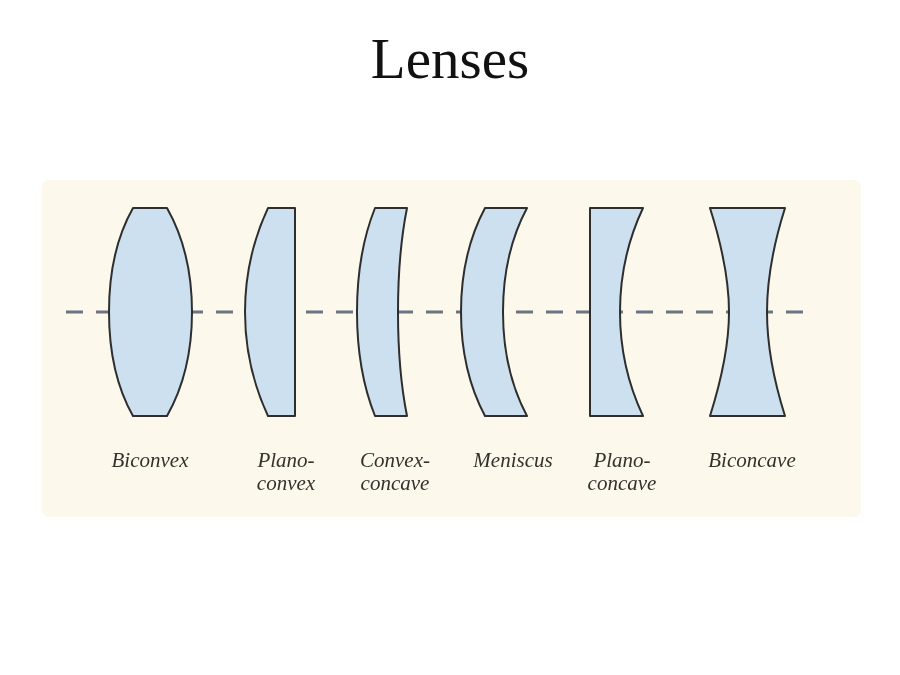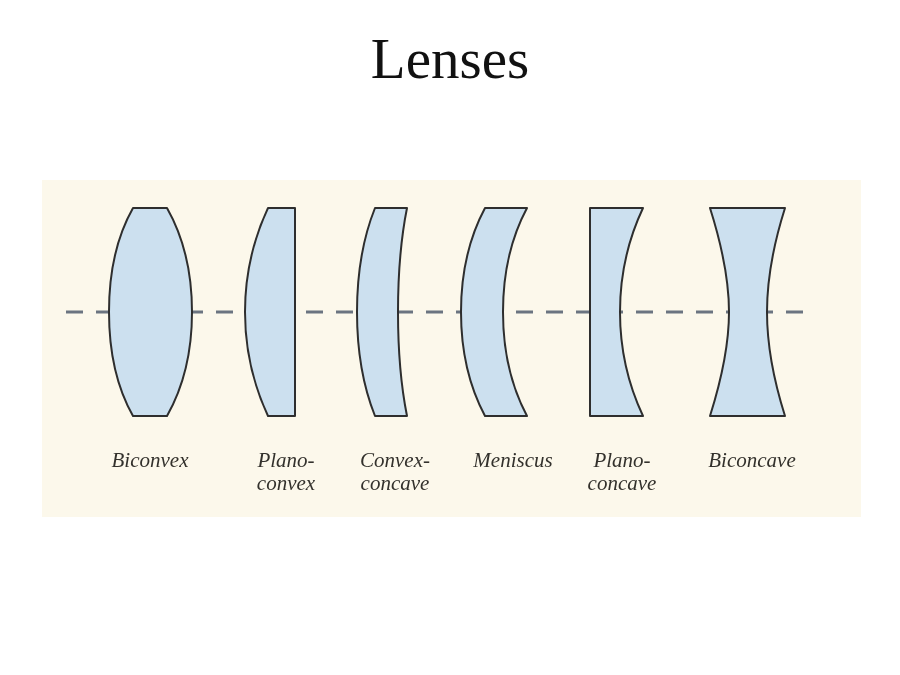--- a/index.html
+++ b/index.html
@@ -27,20 +27,21 @@
     color: var(--title_color, #111111);
     letter-spacing: 0px;
   }
   .panel {
     position: absolute;
     left: 42px;
     top: 180px;
     width: 819px;
     height: 337px;
     background: var(--panel_bg, #fcf8eb);
+    border-radius: 7px;
   }
   .panel svg {
     display: block;
     width: 819px;
     height: 337px;
   }
   .lens {
     fill: var(--lens_fill, #cce0ef);
     stroke: var(--lens_stroke, #2e2e2e);
     stroke-width: 2;

